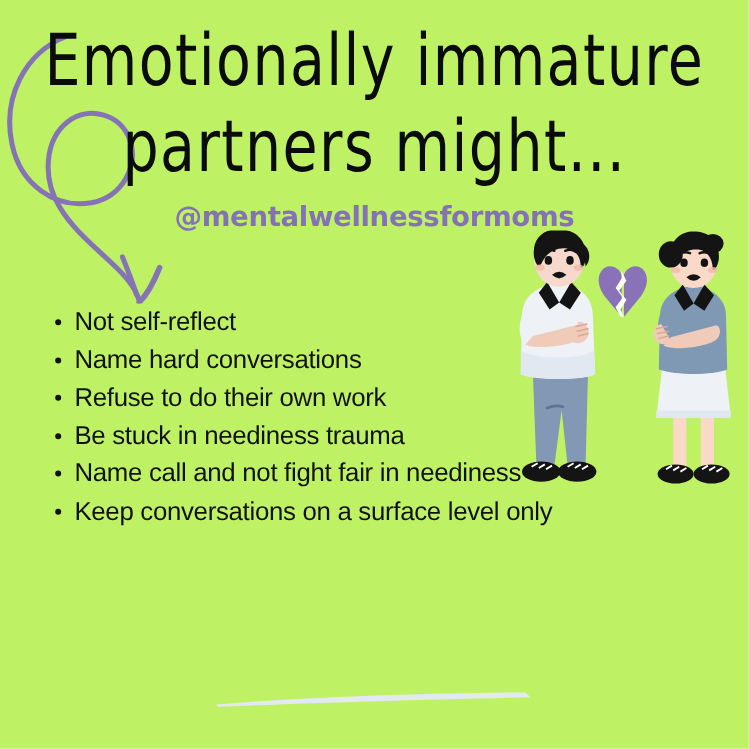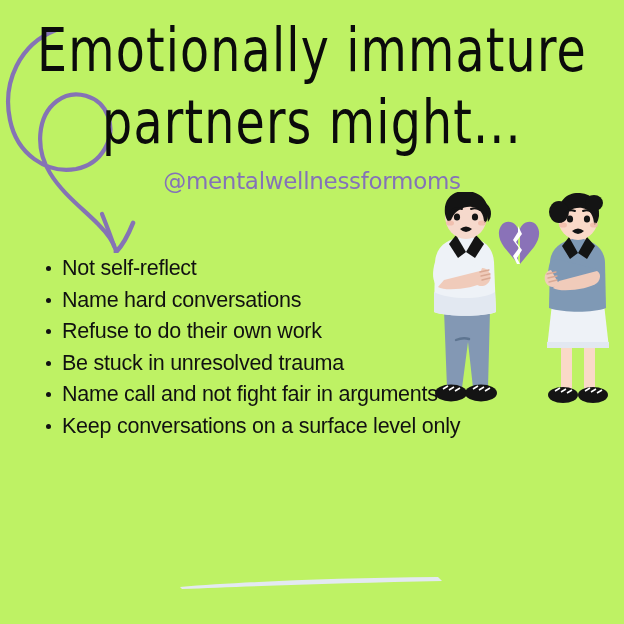--- a/index.html
+++ b/index.html
@@ -51,21 +51,21 @@
 
   
   #handle {
     position: absolute;
     left: 0;
     top: 168px;
     width: 624px;
     text-align: center;
     font-family: "DejaVu Sans", sans-serif;
     font-size: 23px;
-    font-weight: normal;
+    font-weight: bold;
     letter-spacing: -0.3px;
     color: #8472b8;
   }
 
   
   #bullet-list {
     position: absolute;
     left: 44px;
     top: 253px;
     width: 560px;
@@ -133,22 +133,22 @@
     <div class="headline-line" id="headline-line-1">Emotionally immature</div>
     <div class="headline-line" id="headline-line-2">partners might...</div>
   </div>
 
   <div id="handle">@mentalwellnessformoms</div>
 
   <ul id="bullet-list">
     <li>Not self-reflect</li>
     <li>Name hard conversations</li>
     <li>Refuse to do their own work</li>
-    <li>Be stuck in unresolved trauma</li>
-    <li>Name call and not fight fair in arguments</li>
+    <li>Be stuck in neediness trauma</li>
+    <li>Name call and not fight fair in neediness</li>
     <li>Keep conversations on a surface level only</li>
   </ul>
 
   <svg id="illustration" viewBox="0 0 206 230" xmlns="http://www.w3.org/2000/svg">
 
     <g>
 
       <path d="M26 118 L72 118 L70 196 L55 196 L50 150 L44 196 L29 196 Z" fill="#8398b4"></path>
 
       <path d="M38 148 q7 -3 13 -1" stroke="#5e7591" stroke-width="2.4" fill="none" stroke-linecap="round"></path>

